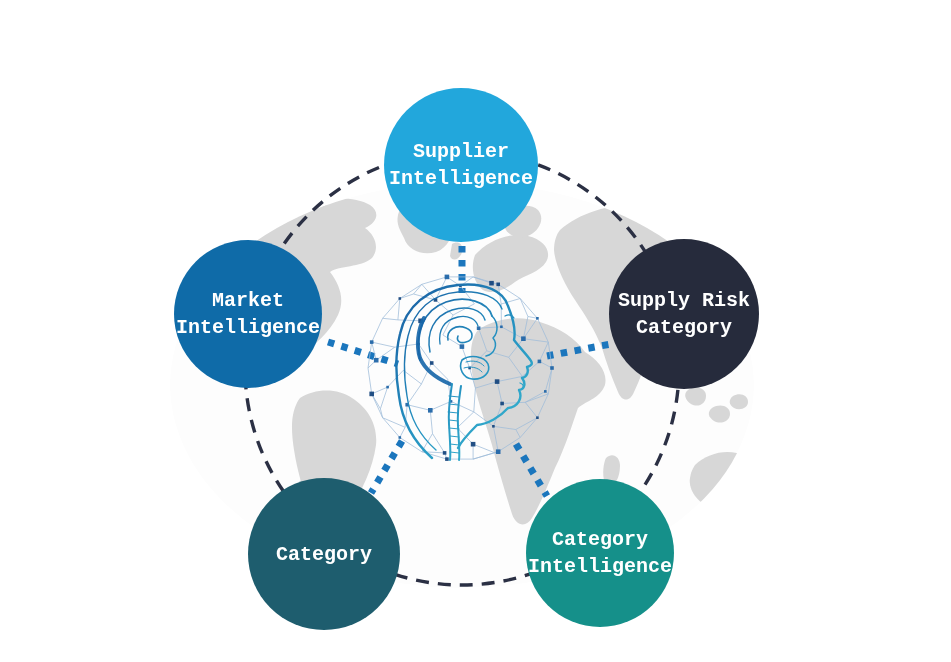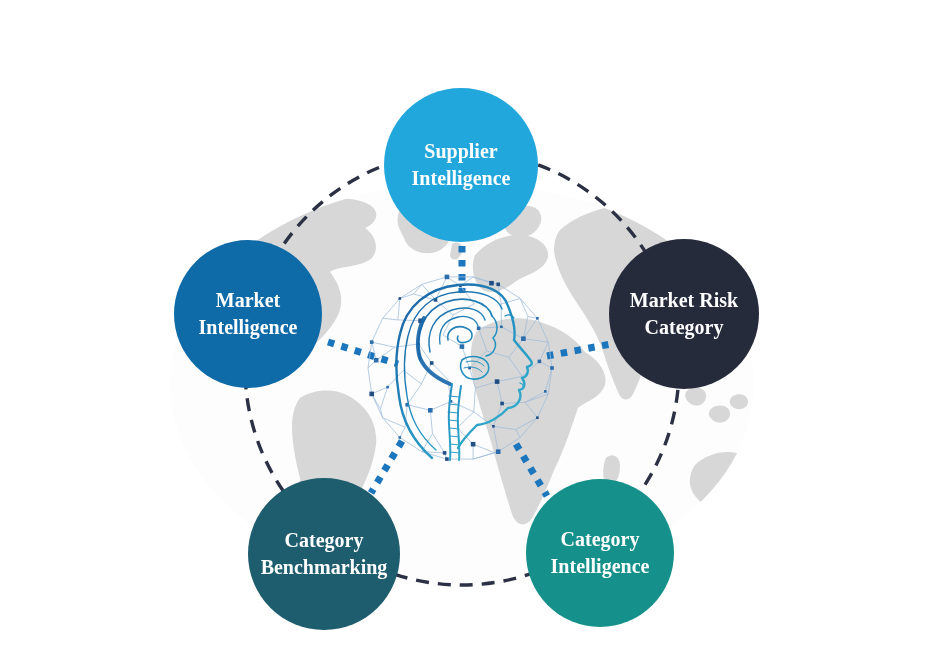--- a/index.html
+++ b/index.html
@@ -1,17 +1,17 @@
 <!DOCTYPE html>
 <html><head>
 <meta charset="utf-8">
 <style>
   html,body{margin:0;padding:0;background:#ffffff;}
   .stage{position:relative;width:951px;height:662px;overflow:hidden;background:#ffffff;
-         font-family:Liberation Serif, serif;}
+         font-family:Liberation Mono, monospace;}
   .bg-svg{position:absolute;left:0;top:0;}
   .node{position:absolute;border-radius:50%;display:flex;flex-direction:column;
         align-items:center;justify-content:center;text-align:center;
         color:#ffffff;font-weight:bold;font-size:20px;line-height:1.35;}
   .node span{display:block;}
   .n-supplier{left:384px;top:88px;width:154px;height:154px;}
   .n-market{left:174px;top:240px;width:148px;height:148px;}
   .n-risk{left:609px;top:239px;width:150px;height:150px;}
   .n-bench{left:248px;top:478px;width:152px;height:152px;}
   .n-catint{left:526px;top:479px;width:148px;height:148px;}
@@ -269,27 +269,26 @@
     <span>Supplier</span>
     <span>Intelligence</span>
   </div>
 
   <div class="node n-market" style="background-color: rgb(15, 107, 168);">
     <span>Market</span>
     <span>Intelligence</span>
   </div>
 
   <div class="node n-risk" style="background-color: rgb(38, 43, 60);">
-    <span>Market Risk</span>
+    <span>Supply Risk</span>
     <span>Category</span>
   </div>
 
   <div class="node n-bench" style="background-color: rgb(30, 93, 110);">
     <span>Category</span>
-    <span>Benchmarking</span>
   </div>
 
   <div class="node n-catint" style="background-color: rgb(21, 144, 138);">
     <span>Category</span>
     <span>Intelligence</span>
   </div>
 
 </div>
 
 </body></html>

